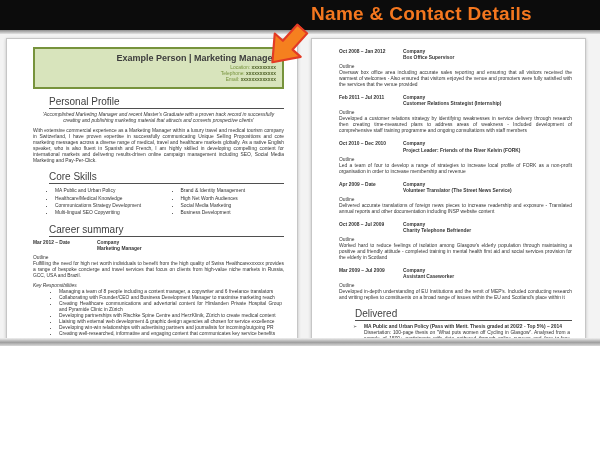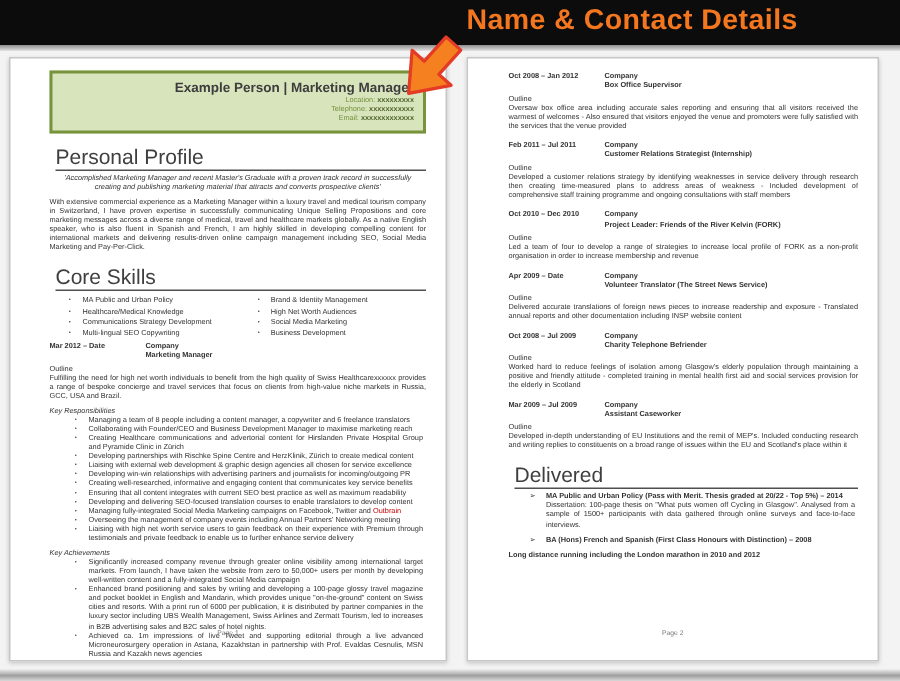--- a/index.html
+++ b/index.html
@@ -1,16 +1,16 @@
 <!DOCTYPE html>
 <html><head>
 <meta charset="utf-8">
 <style>
   html,body{margin:0;padding:0;background:#fff;}
-  .stage{position:relative;width:600px;height:454px;overflow:hidden;background:#fff;
+  .stage{position:relative;width:600px;height:346px;overflow:hidden;background:#fff;
          font-family:"Liberation Sans","DejaVu Sans",sans-serif;}
 
   
   .banner{position:absolute;top:0;left:0;right:0;height:30px;background:#0c0c0c;}
   .banner-label{position:absolute;left:311px;top:3px;font-size:19px;font-weight:bold;
                 color:#f4771f;letter-spacing:.3px;white-space:nowrap;}
   .banner-shadow{position:absolute;top:30px;left:0;right:0;height:4px;
                  background:linear-gradient(180deg,#8e8e8e,#e3e3e3);}
 
   
@@ -27,22 +27,22 @@
                  transform:rotate(42deg);z-index:5;}
 
   
   .name-box{margin:3px 0 4px 0;background:#d8e4bc;border:2px solid #77933c;
             padding:4px 6px 4px 6px;text-align:right;}
   .name-title{font-size:9px;font-weight:bold;color:#3d3d3d;margin-bottom:2px;}
   .contact-line{font-size:4.9px;line-height:1.25;color:#76923c;}
   .contact-line b{color:#4f6228;}
 
   
-  .sec{font-size:14px;color:#3f3f3f;border-bottom:1.6px solid #4f4f4f;
-       padding-bottom:1px;margin:7px 0 3px 4px;font-weight:400;}
+  .sec{font-size:10px;color:#3f3f3f;border-bottom:1.6px solid #4f4f4f;
+       padding-bottom:1px;margin:7px 0 3px 16px;font-weight:400;}
   .t{font-size:4.9px;line-height:1.22;color:#333;}
   .just{text-align:justify;}
   .quote{text-align:center;font-style:italic;margin:2px 6px 4px 6px;}
   .skills{display:flex;margin:1px 0 0 0;}
   .skills ul{margin:0;padding-left:22px;width:50%;box-sizing:border-box;}
   .skills li{font-size:4.9px;line-height:1.5;color:#333;}
   .jobhead{display:flex;margin-top:2px;}
   .jobhead .dates{width:64px;flex:none;font-weight:bold;font-size:4.9px;line-height:1.25;}
   .jobhead .corole{font-weight:bold;font-size:4.9px;line-height:1.25;}
   .outline-label{font-size:4.9px;margin-top:3px;}
@@ -106,20 +106,21 @@
             <li>Multi-lingual SEO Copywriting</li>
           </ul>
         <ul>
             <li>Brand &amp; Identity Management</li>
             <li>High Net Worth Audiences</li>
             <li>Social Media Marketing</li>
             <li>Business Development</li>
           </ul>
       </div>
 
+      <div class="sec">Career summary</div>
       <div class="job">
         <div class="jobhead">
           <span class="dates">Mar 2012 – Date</span>
           <span class="corole">
             <span>Company</span><br>
             <span>Marketing Manager</span>
           </span>
         </div>
         <div class="outline-label">Outline</div>
         <p class="t just">Fulfilling the need for high net worth individuals to benefit from the high quality of Swiss Healthcarexxxxxx provides a range of bespoke concierge and travel services that focus on clients from high-value niche markets in Russia, GCC, USA and Brazil.</p>

